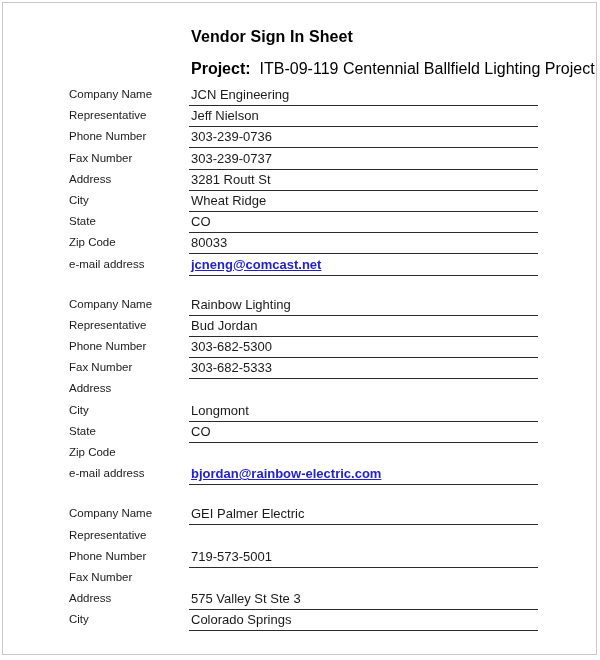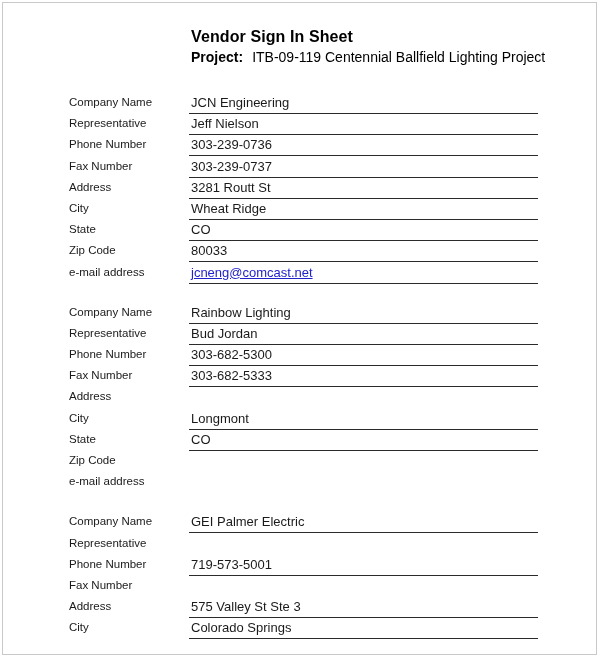--- a/index.html
+++ b/index.html
@@ -34,37 +34,37 @@
     width: 400px;
   }
   .doc-title {
     font-size: 16px;
     font-weight: bold;
     letter-spacing: 0.1px;
     line-height: 16px;
     white-space: nowrap;
   }
   .project-line {
-    margin-top: 4px;
-    font-size: 14px;
+    margin-top: 16px;
+    font-size: 16px;
     line-height: 16px;
     white-space: nowrap;
   }
   .project-label {
     font-weight: bold;
   }
   .project-value {
     font-weight: normal;
     margin-left: 9px;
   }
 
   .blocks {
     position: absolute;
     left: 0;
-    top: 92px;
+    top: 84px;
     width: 595px;
   }
 
   .vendor-block {
     position: relative;
   }
   .vendor-block + .vendor-block {
     margin-top: 19px;
   }
 
@@ -96,20 +96,21 @@
     top: 0;
     font-size: 13px;
     line-height: 15px;
     white-space: nowrap;
     color: #1a1a1a;
   }
   .field-value.link {
     color: #2222cc;
     text-decoration: underline;
     text-decoration-color: #2222cc;
+    font-weight: bold;
   }
 </style>
 </head>
 <body>
 
 <div class="page">
 
   <div class="sheet-header">
     <div class="doc-title">Vendor Sign In Sheet</div>
     <div class="project-line">
@@ -214,20 +215,23 @@
         <span class="field-label">State</span>
         <span class="field-value-wrap">
           <span class="field-value">CO</span>
         </span>
       </div>
       <div class="field-row">
         <span class="field-label">Zip Code</span>
       </div>
       <div class="field-row">
         <span class="field-label">e-mail address</span>
+        <span class="field-value-wrap">
+          <span class="field-value link">bjordan@rainbow-electric.com</span>
+        </span>
       </div>
     </div>
 
     <div class="vendor-block">
       <div class="field-row">
         <span class="field-label">Company Name</span>
         <span class="field-value-wrap">
           <span class="field-value">GEI Palmer Electric</span>
         </span>
       </div>

